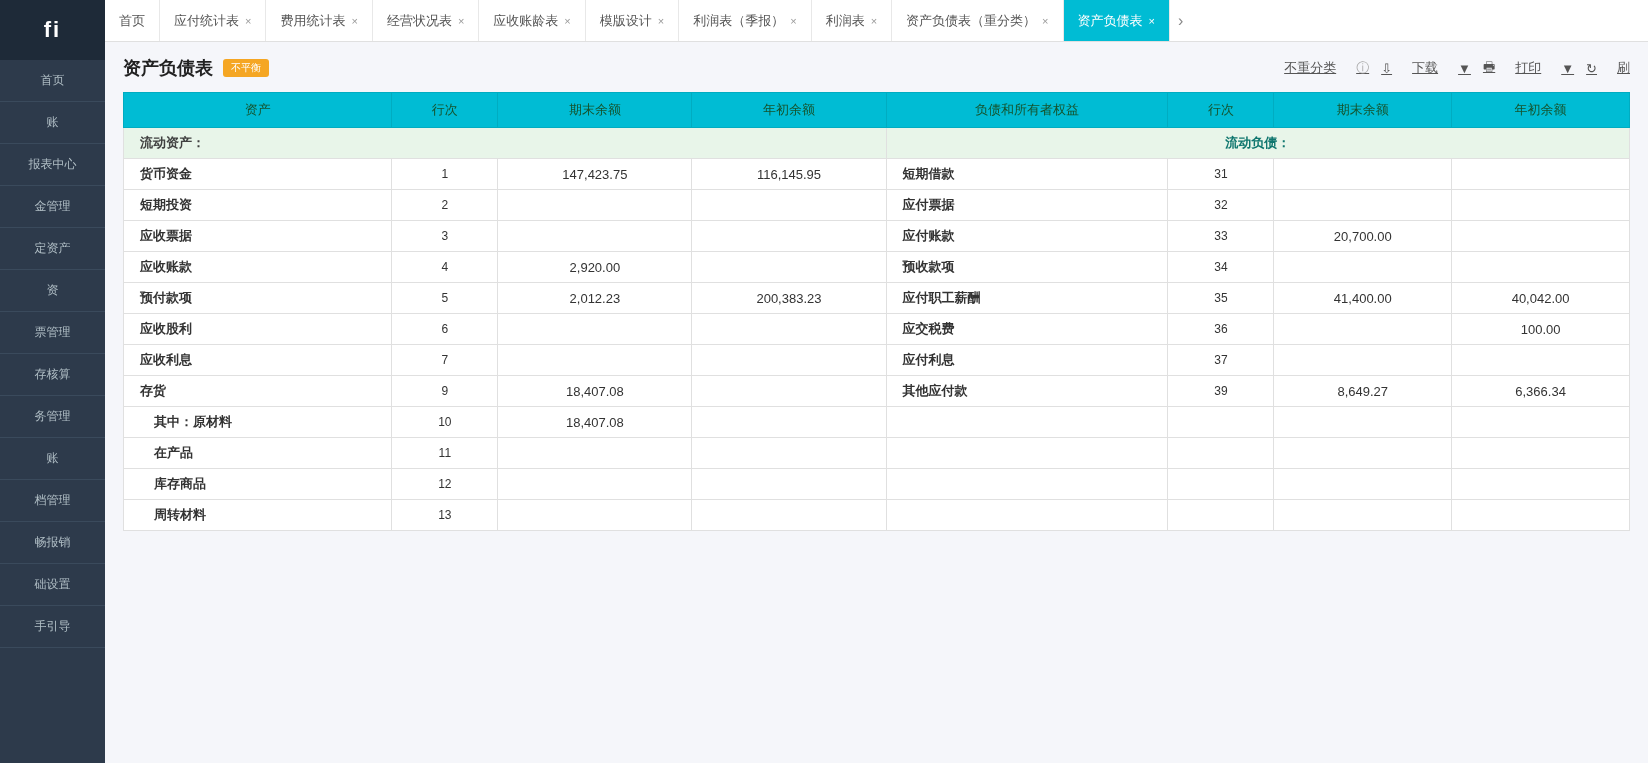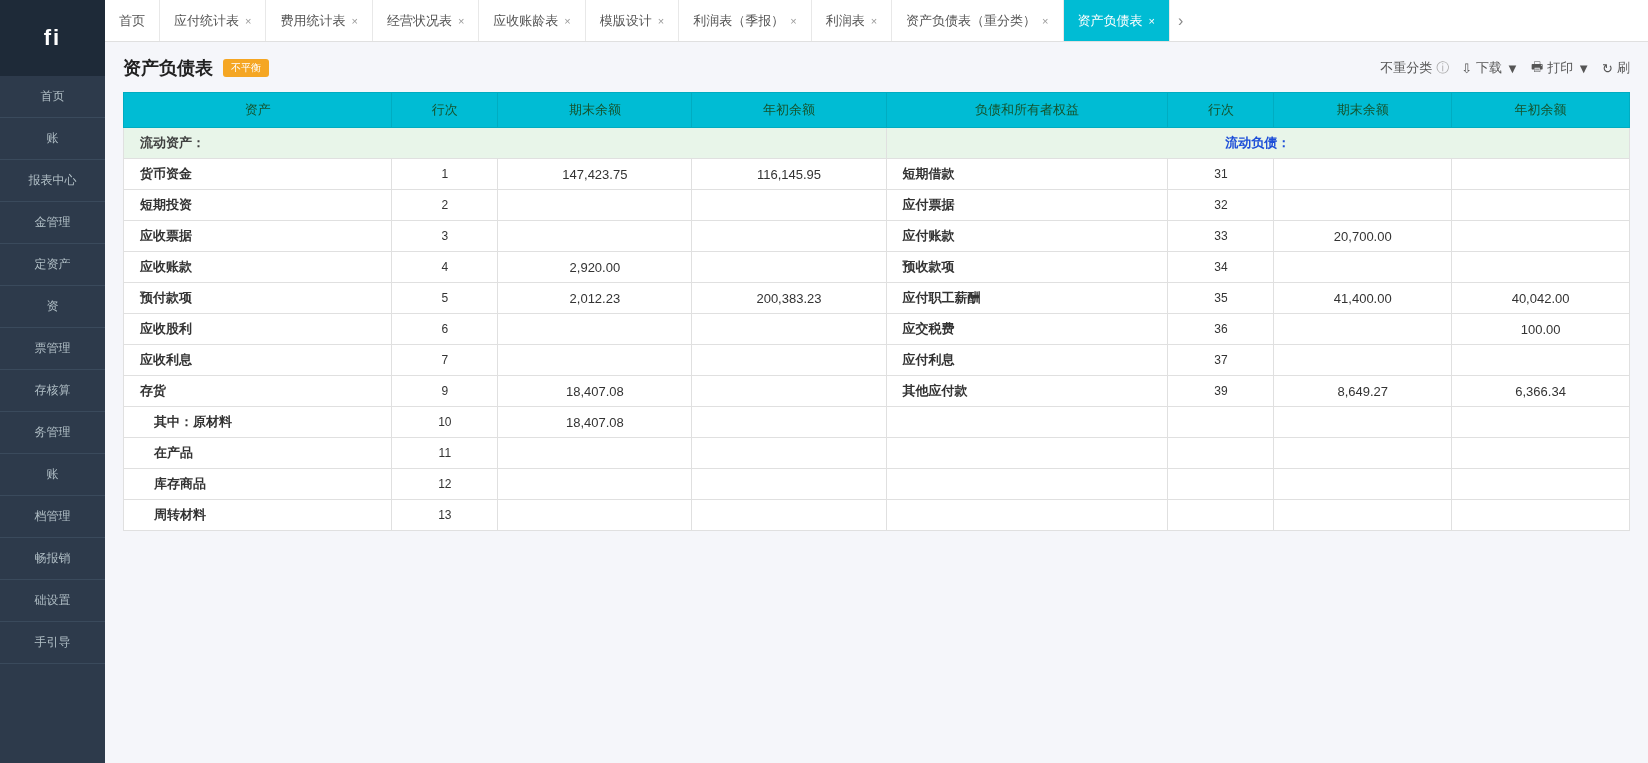--- a/index.html
+++ b/index.html
@@ -10,21 +10,21 @@
       width: 105px;
       background: #2d3a4b;
       color: #cdd6e0;
       display: flex;
       flex-direction: column;
       flex-shrink: 0;
       height: 100%;
       overflow-y: auto;
     }
     .sidebar-logo {
-      height: 76px;
+      height: 60px;
       background: #1e2a38;
       display: flex;
       align-items: center;
       justify-content: center;
       font-size: 22px;
       font-weight: bold;
       color: #fff;
       letter-spacing: 2px;
     }
     .sidebar-item {
@@ -122,23 +122,24 @@
     .page-actions {
       display: flex;
       align-items: center;
       gap: 12px;
       font-size: 13px;
       color: #555;
     }
     .action-btn {
       display: flex;
       align-items: center;
-      gap: 4px;
+      gap: 20px;
       cursor: pointer;
       color: #555;
+      text-decoration: underline;
     }
 
     
     .balance-table {
       width: 100%;
       border-collapse: collapse;
       background: #fff;
       font-size: 13px;
     }
     .balance-table thead tr th {
@@ -274,21 +275,21 @@
           <th>年初余额</th>
           <th>负债和所有者权益</th>
           <th>行次</th>
           <th>期末余额</th>
           <th>年初余额</th>
         </tr>
       </thead>
       <tbody id="table-body">
       <tr class="section-row">
       <td colspan="4" style="color:#404040;">流动资产：</td>
-      <td colspan="4" style="color:#1d4ed8;">流动负债：</td>
+      <td colspan="4" style="color:#0f766e;">流动负债：</td>
     </tr>
           <tr>
       <td class="link-col">货币资金</td>
       <td class="num-col">1</td>
       <td class="amount-col">147,423.75</td>
       <td class="amount-col">116,145.95</td>
       <td class="link-col">短期借款</td>
       <td class="num-col">31</td>
       <td class="amount-col"></td>
       <td class="amount-col"></td>

